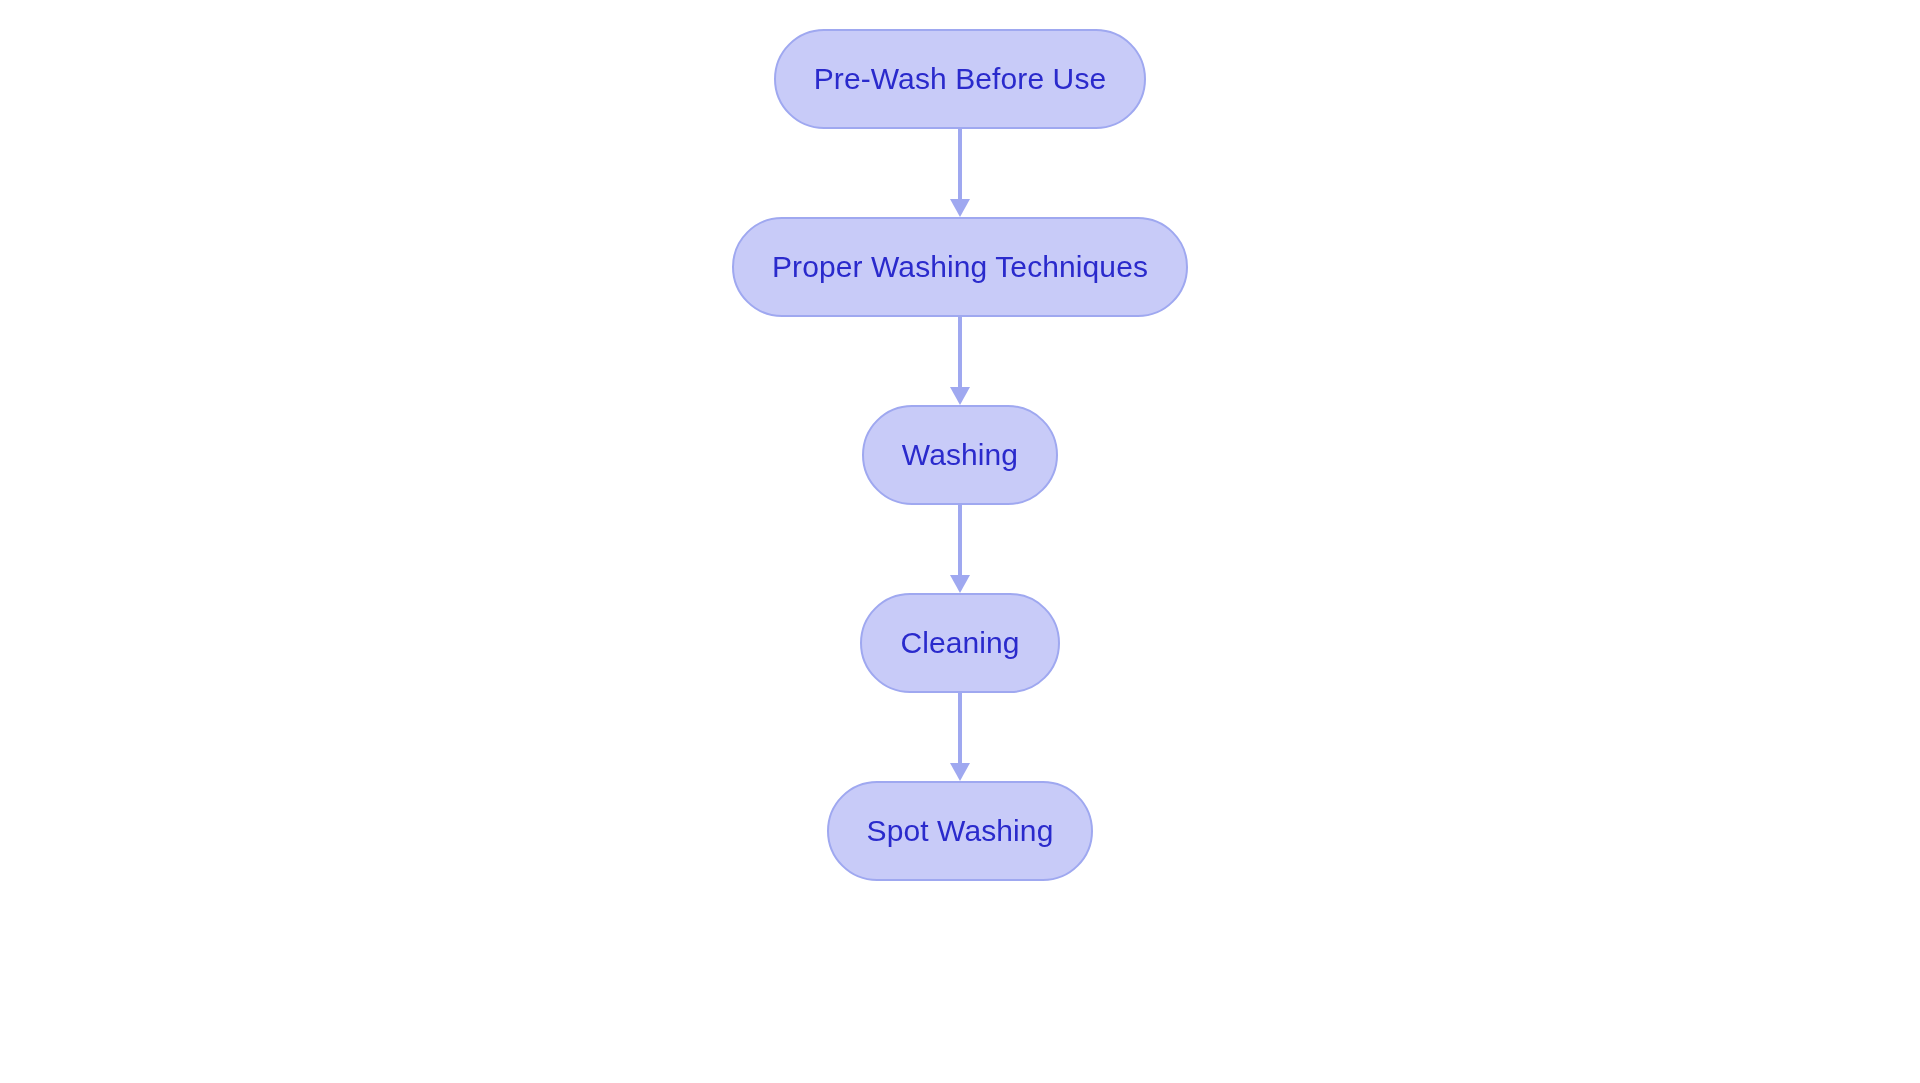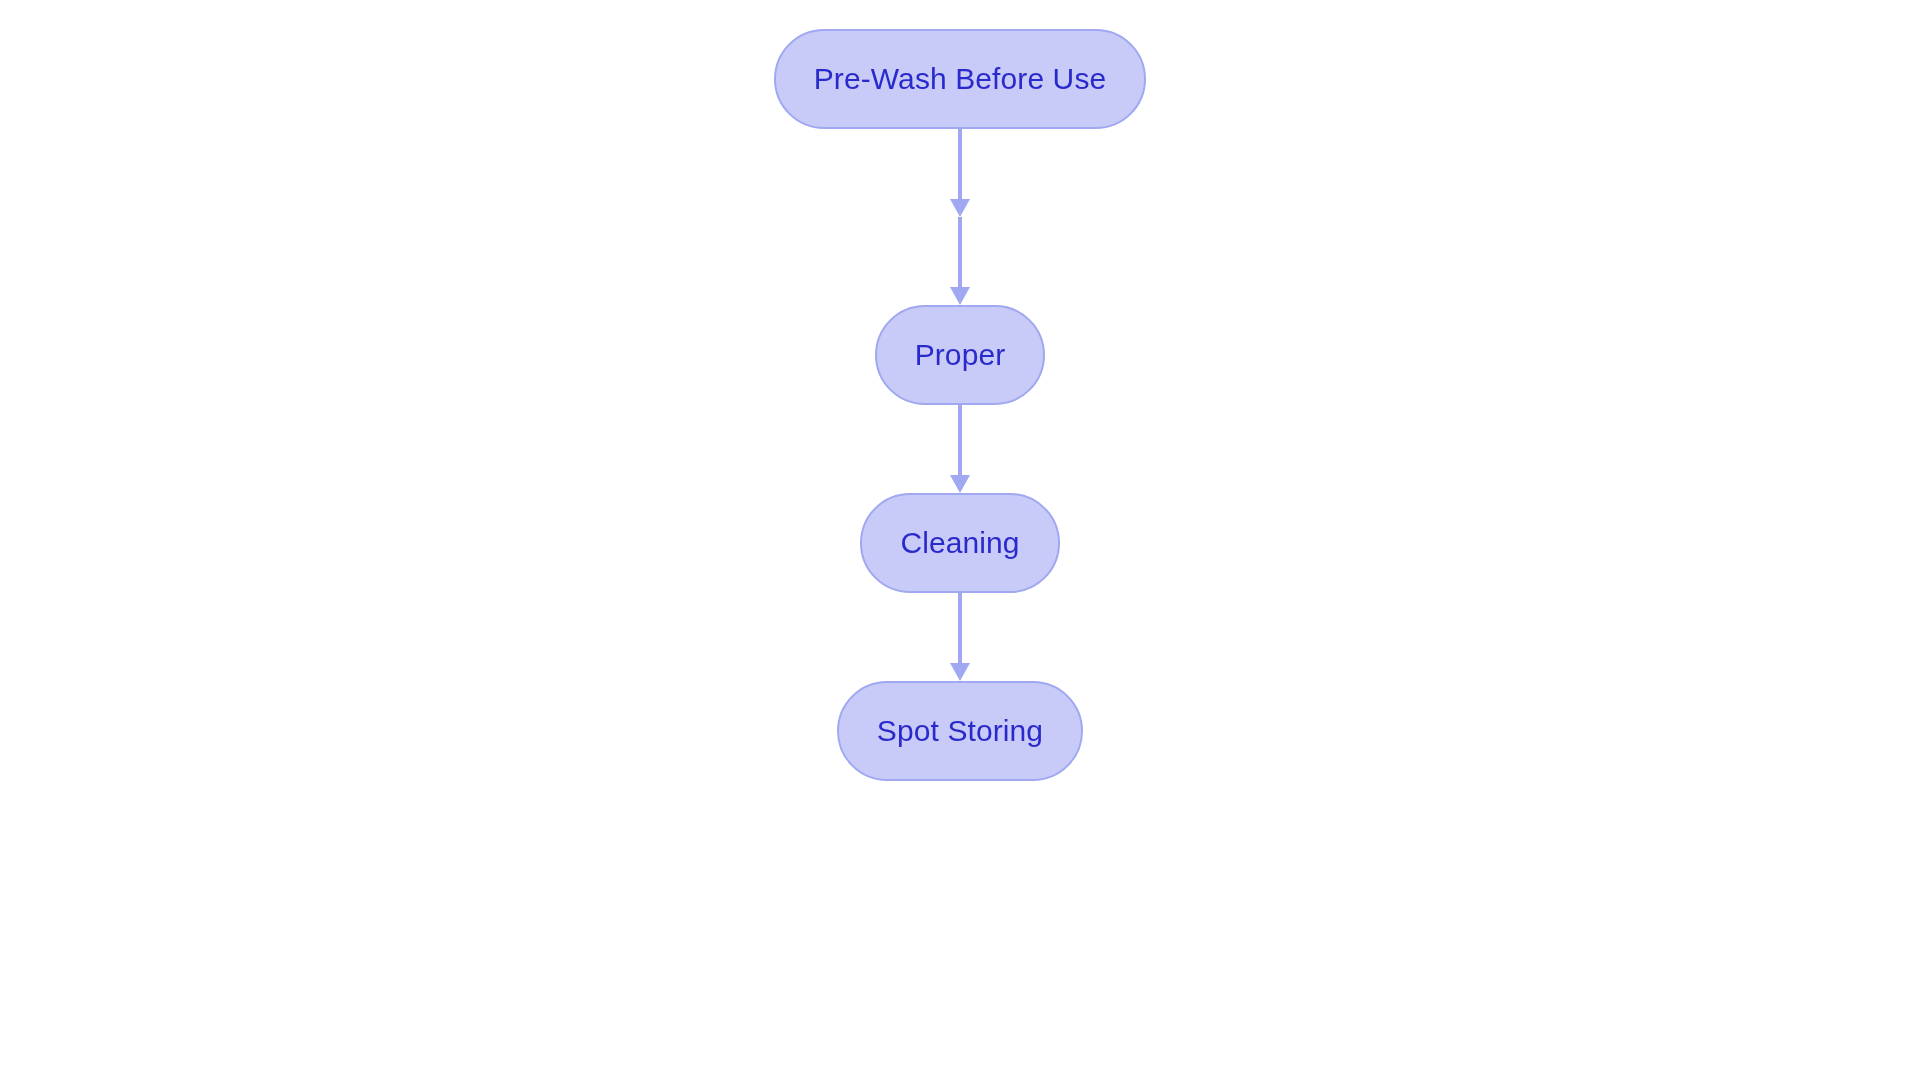--- a/index.html
+++ b/index.html
@@ -99,42 +99,45 @@
 
     <div class="node">
       <span class="node-label">Pre-Wash Before Use</span>
     </div>
 
     <div class="connector c1">
       <div class="connector-line"></div>
       <div class="connector-arrowhead"></div>
     </div>
 
+    <div class="node">
+      <span class="node-label">Proper Washing Techniques</span>
+    </div>
 
     <div class="connector c2">
       <div class="connector-line"></div>
       <div class="connector-arrowhead"></div>
     </div>
 
     <div class="node">
-      <span class="node-label">Proper</span>
+      <span class="node-label">Washing</span>
     </div>
 
     <div class="connector c3">
       <div class="connector-line"></div>
       <div class="connector-arrowhead"></div>
     </div>
 
     <div class="node">
       <span class="node-label">Cleaning</span>
     </div>
 
     <div class="connector c4">
       <div class="connector-line"></div>
       <div class="connector-arrowhead"></div>
     </div>
 
     <div class="node">
-      <span class="node-label">Spot Storing</span>
+      <span class="node-label">Spot Washing</span>
     </div>
 
   </div>
 </div>
 
 </body></html>

